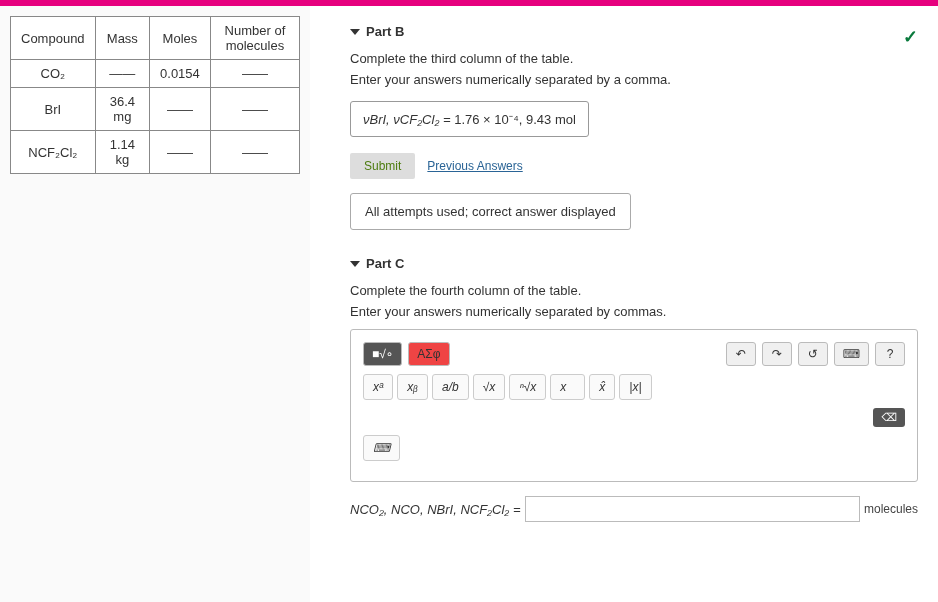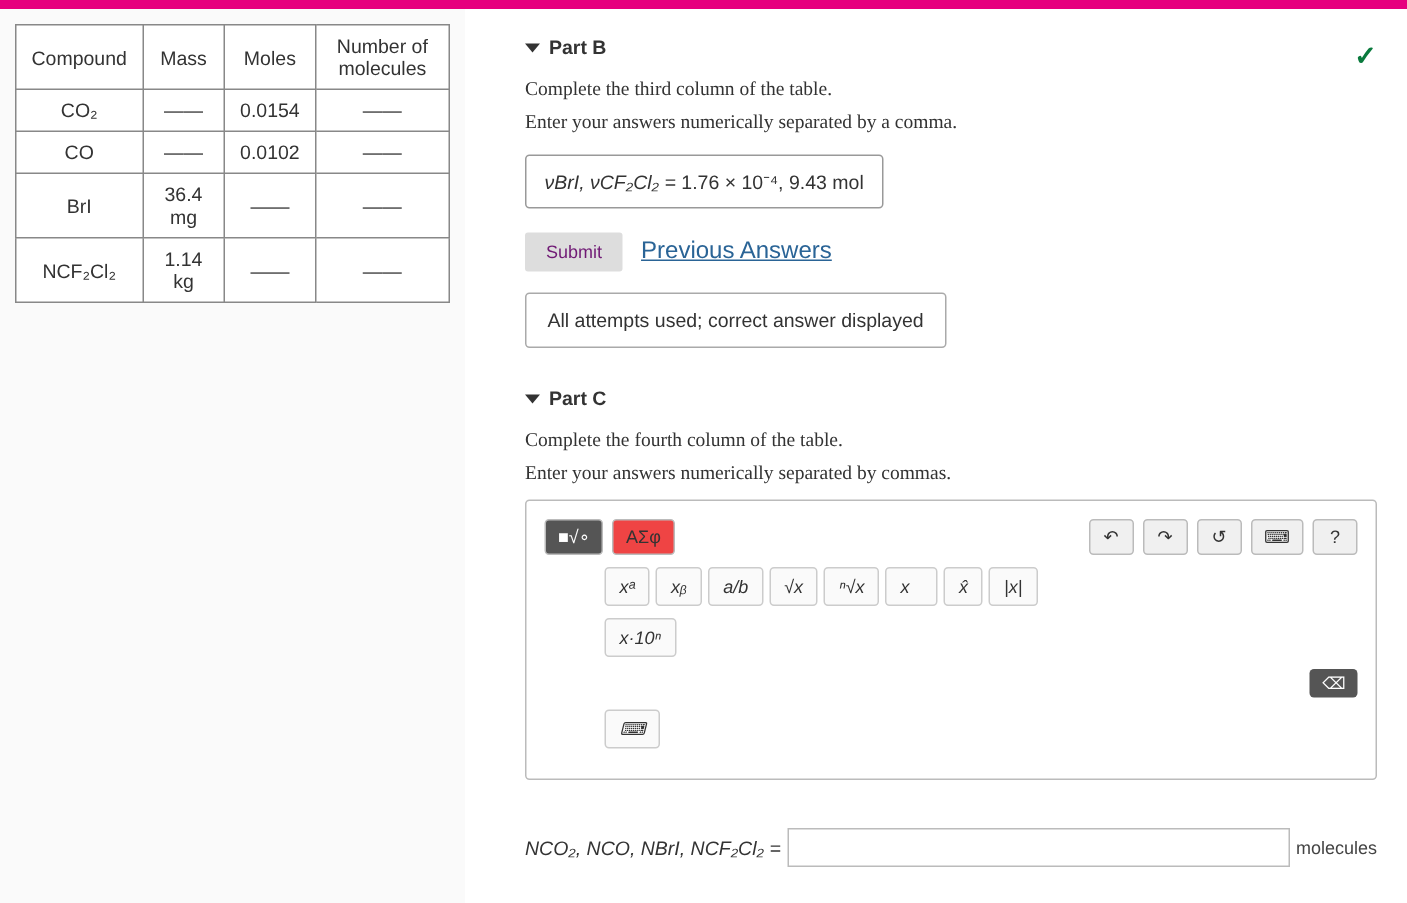--- a/index.html
+++ b/index.html
@@ -6,37 +6,37 @@
 body { font-family: Arial, sans-serif; font-size: 13px; color: #333; background: #f5f5f5; width: 938px; height: 602px; overflow: hidden; }
 .topbar { height: 6px; background: #e6007e; }
 .container { display: flex; height: calc(100% - 6px); }
 .left-panel { width: 310px; padding: 10px; background: #fafafa; }
 .right-panel { flex: 1; background: #fff; padding: 10px 20px 10px 40px; overflow-y: auto; position: relative; }
 .data-table { border-collapse: collapse; background: #fff; padding-left: 16px; }
 .data-table th, .data-table td { border: 1px solid #888; padding: 6px 10px; text-align: center; font-size: 13px; }
 .data-table th { font-weight: normal; }
 .section-header { display: flex; align-items: center; gap: 6px; margin: 8px 0 12px 0; font-weight: bold; }
 .caret { width: 0; height: 0; border-left: 5px solid transparent; border-right: 5px solid transparent; border-top: 6px solid #333; display: inline-block; }
-.instruction { margin: 6px 0; color: #333; font-family: Liberation Serif, serif; }
+.instruction { margin: 6px 0; color: #333; }
 .answer-box { border: 1px solid #999; border-radius: 3px; padding: 8px 12px; display: inline-block; margin: 8px 0; font-style: italic; }
 .answer-box .val { font-style: normal; }
 .submit-row { margin: 8px 0; display: flex; align-items: center; gap: 12px; }
-.submit-btn { background: #ddd; color: #701a75; padding: 6px 14px; border: none; border-radius: 2px; font-size: 12px; }
-.prev-link { color: #2a6496; text-decoration: underline; font-size: 16px; }
+.submit-btn { background: #ddd; color: #4d7c0f; padding: 6px 14px; border: none; border-radius: 2px; font-size: 12px; }
+.prev-link { color: #2a6496; text-decoration: underline; font-size: 12px; }
 .feedback-box { border: 1px solid #aaa; border-radius: 3px; padding: 10px 14px; display: inline-block; margin: 6px 16px 18px 0; }
 .check-icon { position: absolute; top: 20px; right: 20px; color: #0a7a3d; font-size: 18px; font-weight: bold; }
 .editor-box { border: 1px solid #bbb; border-radius: 3px; padding: 12px; margin-top: 10px; }
 .toolbar-row { display: flex; align-items: center; gap: 6px; margin-bottom: 8px; flex-wrap: wrap; }
 .tool-btn { border: 1px solid #bbb; background: #f0f0f0; padding: 4px 8px; border-radius: 3px; font-size: 12px; min-width: 30px; text-align: center; cursor: pointer; }
 .tool-btn.dark { background: #555; color: #fff; }
 .tool-btn.active { background: #ef4444; }
 .spacer { flex: 1; }
-.row2 { display: flex; gap: 4px; margin-bottom: 8px; flex-wrap: wrap; margin-left: 40px; }
+.row2 { display: flex; gap: 4px; margin-bottom: 8px; flex-wrap: wrap; }
 .small-tool { border: 1px solid #ccc; background: #fafafa; padding: 5px 9px; border-radius: 3px; font-size: 12px; font-style: italic; cursor: pointer; }
-.answer-line { display: flex; align-items: center; gap: 4px; margin-top: 32px; }
+.answer-line { display: flex; align-items: center; gap: 4px; margin-top: 14px; }
 .answer-label { font-style: italic; font-size: 13px; }
 .answer-input { flex: 1; border: 1px solid #bbb; height: 26px; padding: 2px 6px; }
 .unit-label { font-size: 12px; color: #444; }
 .backspace-btn { margin-left: auto; background: #555; color:#fff; padding:3px 8px; border-radius:3px; font-size:11px;}
 </style>
 </head>
 <body>
 
 <div class="topbar"></div>
 <div class="container">
@@ -48,26 +48,20 @@
           <th>Mass</th>
           <th>Moles</th>
           <th>Number of molecules</th>
         </tr>
       </thead>
       <tbody>
         <tr>
           <td>CO₂</td>
           <td>——</td>
           <td>0.0154</td>
-          <td>——</td>
-        </tr>
-        <tr>
-          <td>CO</td>
-          <td>——</td>
-          <td>0.0102</td>
           <td>——</td>
         </tr>
         <tr>
           <td>BrI</td>
           <td>36.4 mg</td>
           <td>——</td>
           <td>——</td>
         </tr>
         <tr>
           <td>NCF₂Cl₂</td>
@@ -126,23 +120,20 @@
         <span class="small-tool">xᵃ</span>
         <span class="small-tool">xᵦ</span>
         <span class="small-tool">a/b</span>
         <span class="small-tool">√x</span>
         <span class="small-tool">ⁿ√x</span>
         <span class="small-tool">x⃗</span>
         <span class="small-tool">x̂</span>
         <span class="small-tool">|x|</span>
       </div>
       <div class="row2">
-        <span class="small-tool">x·10ⁿ</span>
-      </div>
-      <div class="row2">
         <span class="backspace-btn">⌫</span>
       </div>
       <div class="row2">
         <span class="small-tool">⌨</span>
       </div>
     </div>
 
     <div class="answer-line">
       <span class="answer-label">NCO₂, NCO, NBrI, NCF₂Cl₂ =</span>
       <input class="answer-input" style="">

